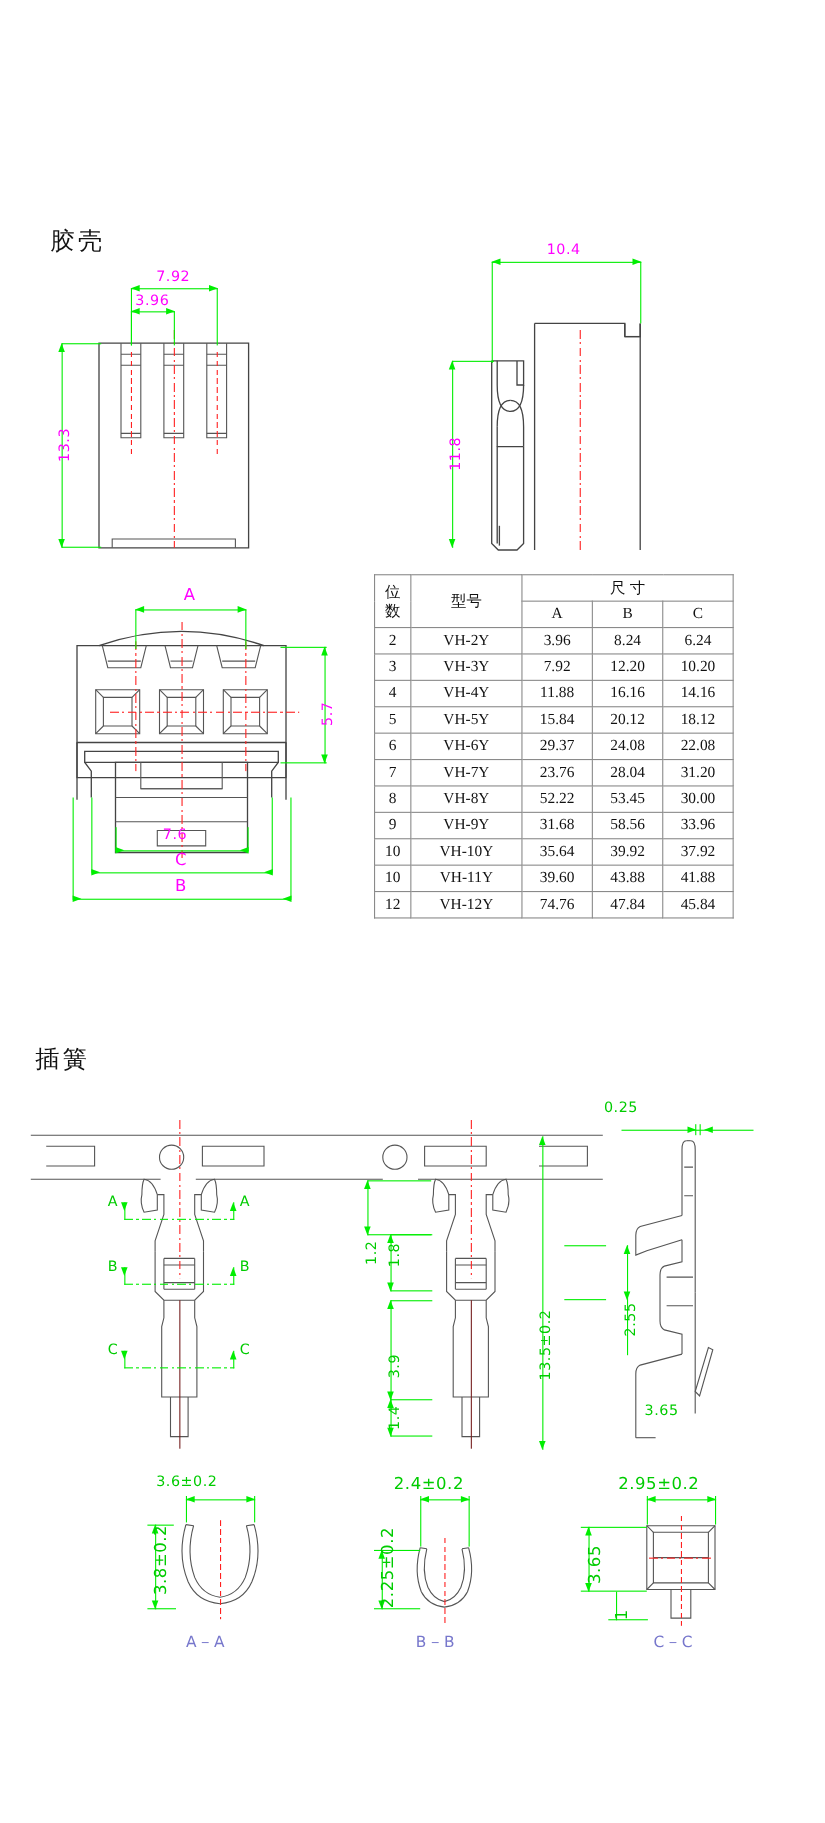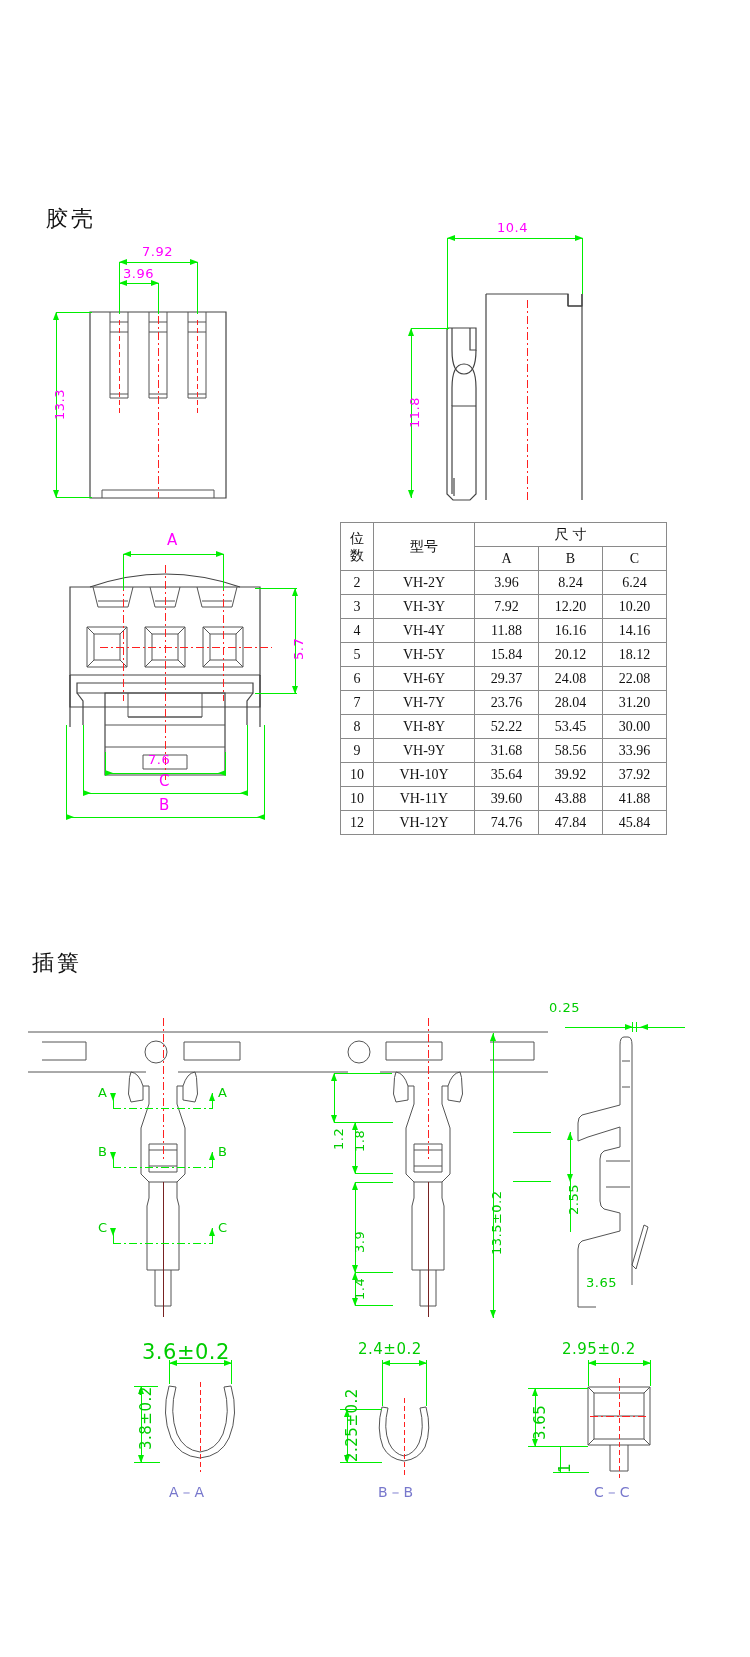--- a/index.html
+++ b/index.html
@@ -451,21 +451,21 @@
       <path class="s-ol" d="M14,6 Q6,34 16,58 Q24,76 45,78 Q66,76 74,58 Q84,34 76,6"></path>
       <path class="s-ol" d="M21,7 Q14,32 22,54 Q29,70 45,72 Q61,70 68,54 Q76,32 69,7"></path>
       <path class="s-ol" d="M14,6 L21,7 M76,6 L69,7"></path>
     </svg>
     <div class="cl clv-s" style="left:200px;top:1382px;height:90px;"></div>
     <div class="ext dlv" style="left:169px;top:1360px;height:24px;"></div>
     <div class="ext dlv" style="left:231px;top:1360px;height:24px;"></div>
     <div class="dl dlh" style="left:169px;top:1363px;width:63px;"></div>
     <div class="ar ar-l" style="left:169px;top:1360px;"></div>
     <div class="ar ar-r" style="left:224px;top:1360px;"></div>
-    <div class="dtxt g" style="left:142px;top:1340px;font-size:21px;">3.6±0.2</div>
+    <div class="dtxt g" style="left:142px;top:1340px;font-size:13px;">3.6±0.2</div>
 
     <div class="ext dlh" style="left:134px;top:1386px;width:24px;"></div>
     <div class="ext dlh" style="left:134px;top:1462px;width:26px;"></div>
     <div class="dl dlv" style="left:141px;top:1386px;height:77px;"></div>
     <div class="ar ar-u" style="left:138px;top:1386px;"></div>
     <div class="ar ar-d" style="left:138px;top:1455px;"></div>
     <div class="dtxt g v" style="left:137px;top:1450px;font-size:15px;">3.8±0.2</div>
     <div class="seclbl" style="left:169px;top:1484px;">A－A</div>
   </div>
 

